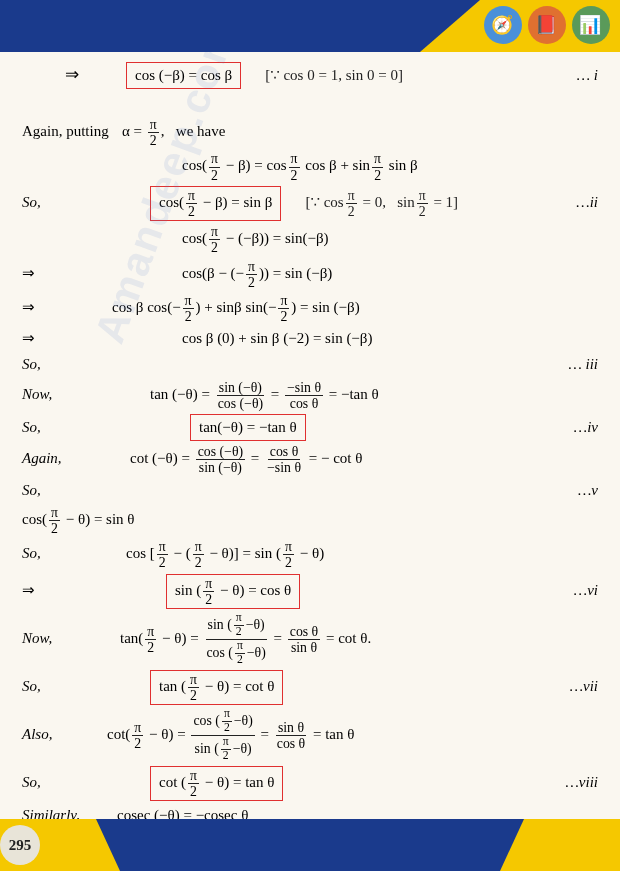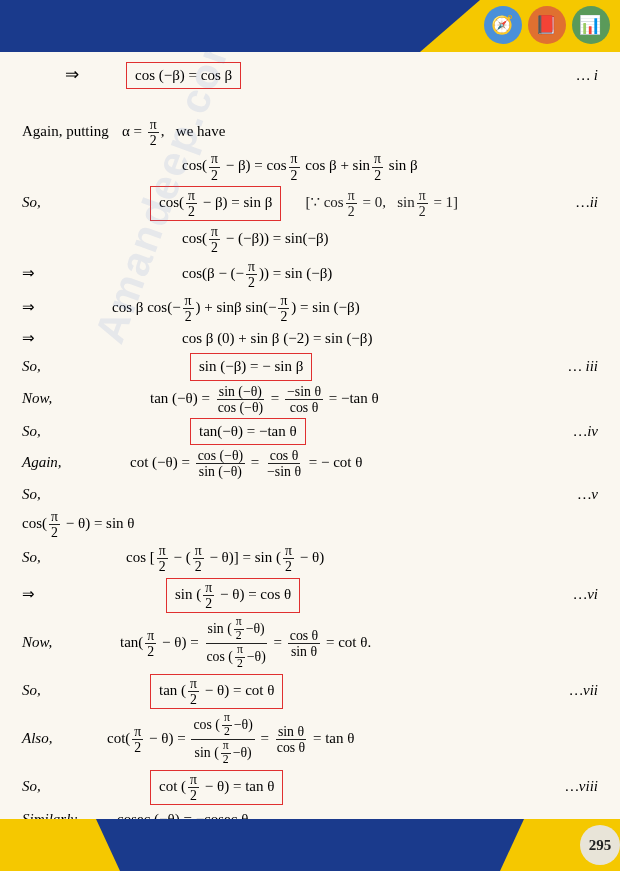--- a/index.html
+++ b/index.html
@@ -54,21 +54,21 @@
 
     
     .bottom-bar {
       position: absolute;
       bottom: 0; left: 0; right: 0;
       height: 52px;
       background: #1a3a8c;
       z-index: 10;
       display: flex;
       align-items: center;
-      justify-content: flex-end;
+      justify-content: flex-start;
     }
     .bottom-bar-yellow-left {
       position: absolute;
       bottom: 0; left: 0;
       width: 120px;
       height: 52px;
       background: #f5c800;
       clip-path: polygon(0 0, 80% 0, 100% 100%, 0 100%);
     }
     .bottom-bar-yellow-right {
@@ -188,20 +188,21 @@
 <div class="watermark">Amandeep.com</div>
 
 <div class="content">
   <div class="content-inner">
 
     <div class="line">
       <span class="label-arrow" style="min-width:100px; text-align:center">⇒</span>
       <span class="boxed">
         cos (−β) = cos β
       </span>
+      <span class="bracketed">[∵ cos 0 = 1, sin 0 = 0]</span>
       <span class="roman">… i</span>
     </div>
 
     <div class="line">
       <span style="min-width:100px;margin-top:28px;">Again, putting</span>
       <span>
         α = <span class="frac">
             <span class="num">π</span>
             <span class="den">2</span>
           </span>, &nbsp; we have
@@ -286,21 +287,20 @@
       <span style="min-width:60px">⇒</span>
       <span style="min-width:100px"></span>
       <span>
         cos β (0) + sin β (−2) = sin (−β)
       </span>
     </div>
 
     <div class="line">
       <span class="label-so" style="min-width:44px">So,</span>
       <span style="min-width:120px"></span>
-      <span class="boxed">sin (−β) = − sin β</span>
       <span class="roman">… iii</span>
     </div>
 
     <div class="line">
       <span class="label-now" style="min-width:68px">Now,</span>
       <span style="min-width:60px"></span>
       <span>
         tan (−θ) =
         <span class="frac">
             <span class="num">sin (−θ)</span>

